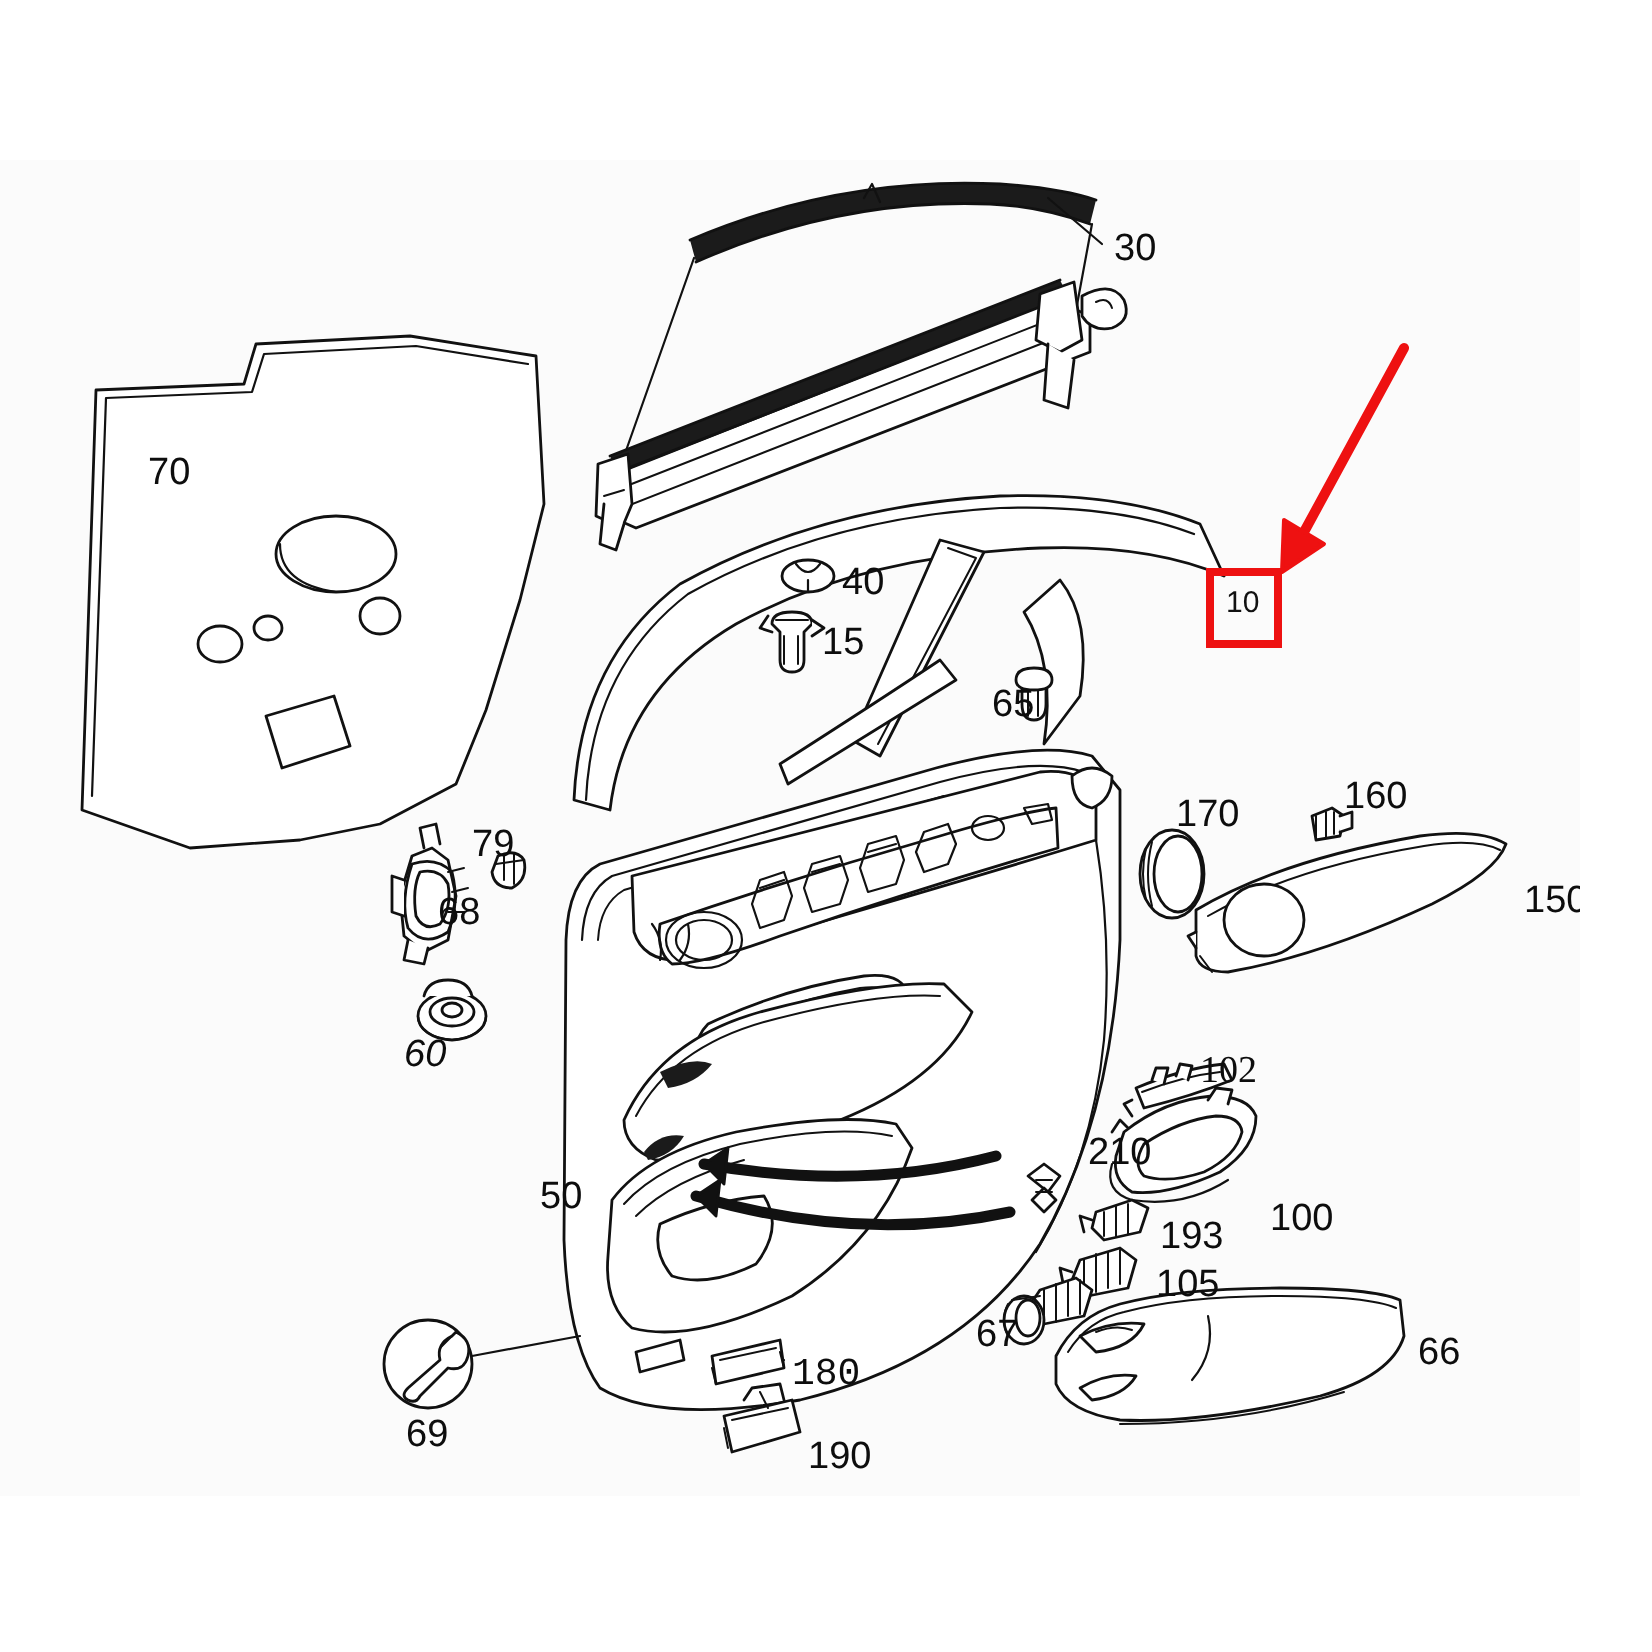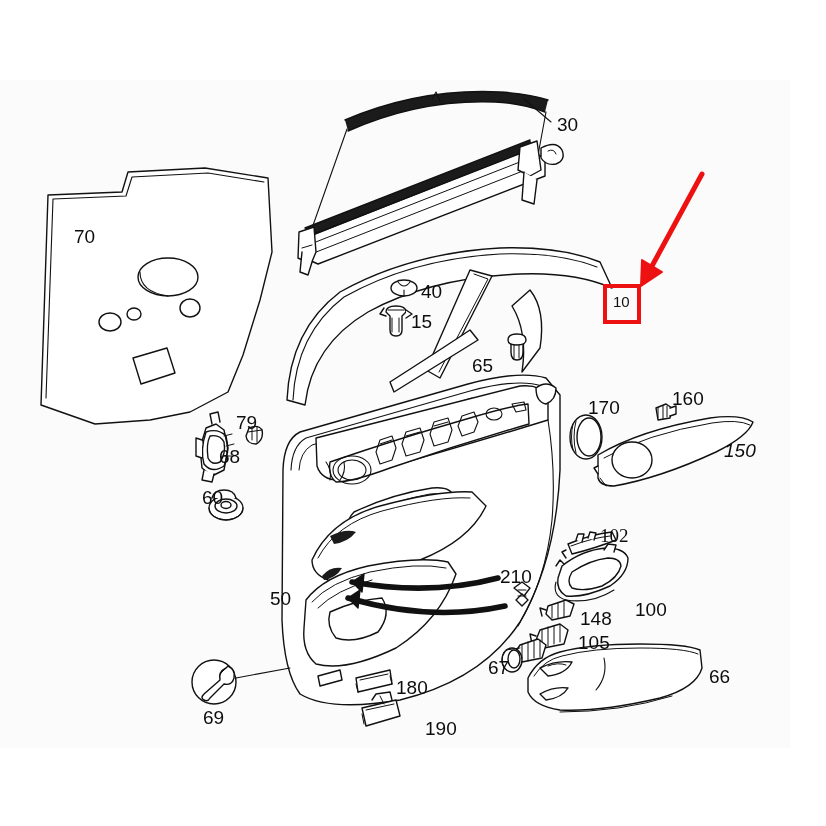--- a/index.html
+++ b/index.html
@@ -336,37 +336,37 @@
       </g>
 
     </g>
   </svg>
 
   <div id="labels">
       <div class="lbl" style="left: 557px; top: 115px;">30</div>
       <div class="lbl" style="left: 74px; top: 227px;">70</div>
       <div class="lbl" style="left: 421px; top: 282px;">40</div>
       <div class="lbl" style="left: 411px; top: 312px;">15</div>
-      <div class="lbl" style="left: 472px; top: 343px; margin-top: 13px;">65</div>
+      <div class="lbl" style="left: 496px; top: 343px;">65</div>
       <div class="lbl" style="left: 588px; top: 398px;">170</div>
       <div class="lbl" style="left: 672px; top: 389px;">160</div>
-      <div class="lbl" style="left: 724px; top: 441px; font-style: italic;">150</div>
+      <div class="lbl" style="left: 762px; top: 441px;">150</div>
       <div class="lbl" style="left: 236px; top: 413px;">79</div>
       <div class="lbl" style="left: 176px; top: 447px; margin-left: 43px;">68</div>
-      <div class="lbl" style="left: 202px; top: 488px;">60</div>
+      <div class="lbl" style="left: 202px; top: 518px; font-style: italic;">60</div>
       <div class="lbl" style="left: 600px; top: 526px; font-family: Liberation Serif, serif;">102</div>
       <div class="lbl" style="left: 635px; top: 573px; margin-top: 27px;">100</div>
-      <div class="lbl" style="left: 500px; top: 567px;">210</div>
-      <div class="lbl" style="left: 580px; top: 609px;">148</div>
+      <div class="lbl" style="left: 544px; top: 567px;">210</div>
+      <div class="lbl" style="left: 580px; top: 609px;">193</div>
       <div class="lbl" style="left: 578px; top: 633px;">105</div>
       <div class="lbl" style="left: 246px; top: 589px; margin-left: 24px;">50</div>
       <div class="lbl" style="left: 488px; top: 658px;">67</div>
       <div class="lbl" style="left: 709px; top: 667px;">66</div>
-      <div class="lbl" style="left: 396px; top: 678px;">180</div>
-      <div class="lbl" style="left: 404px; top: 719px; margin-left: 21px;">190</div>
+      <div class="lbl" style="left: 396px; top: 678px; font-family: Liberation Mono, monospace;">180</div>
+      <div class="lbl" style="left: 404px; top: 719px;">190</div>
       <div class="lbl" style="left: 203px; top: 708px;">69</div>
     </div>
 
   <div class="callout-box" id="callout-10" style="left: 603px; top: 284px; width: 38px; height: 40px;">
     <span class="callout-text">10</span>
   </div>
 
 </div>
 
 </body></html>

